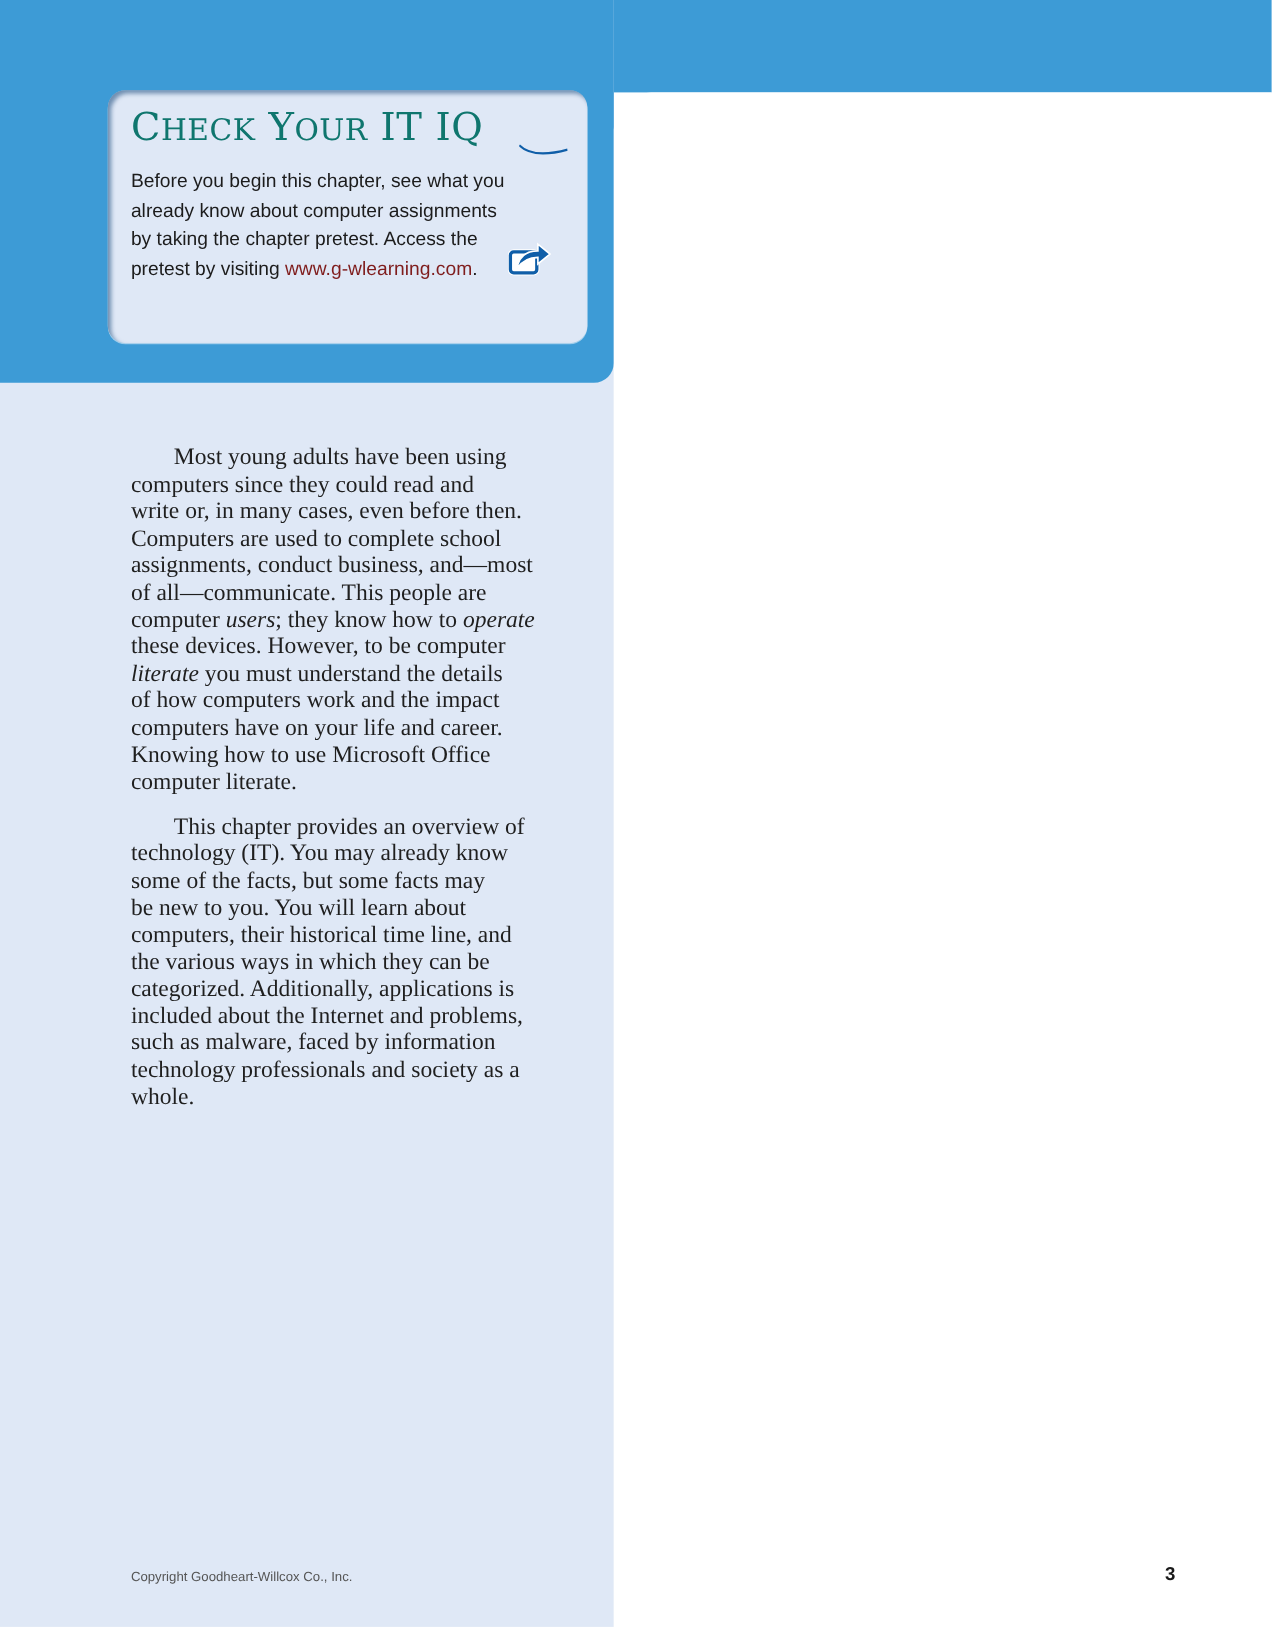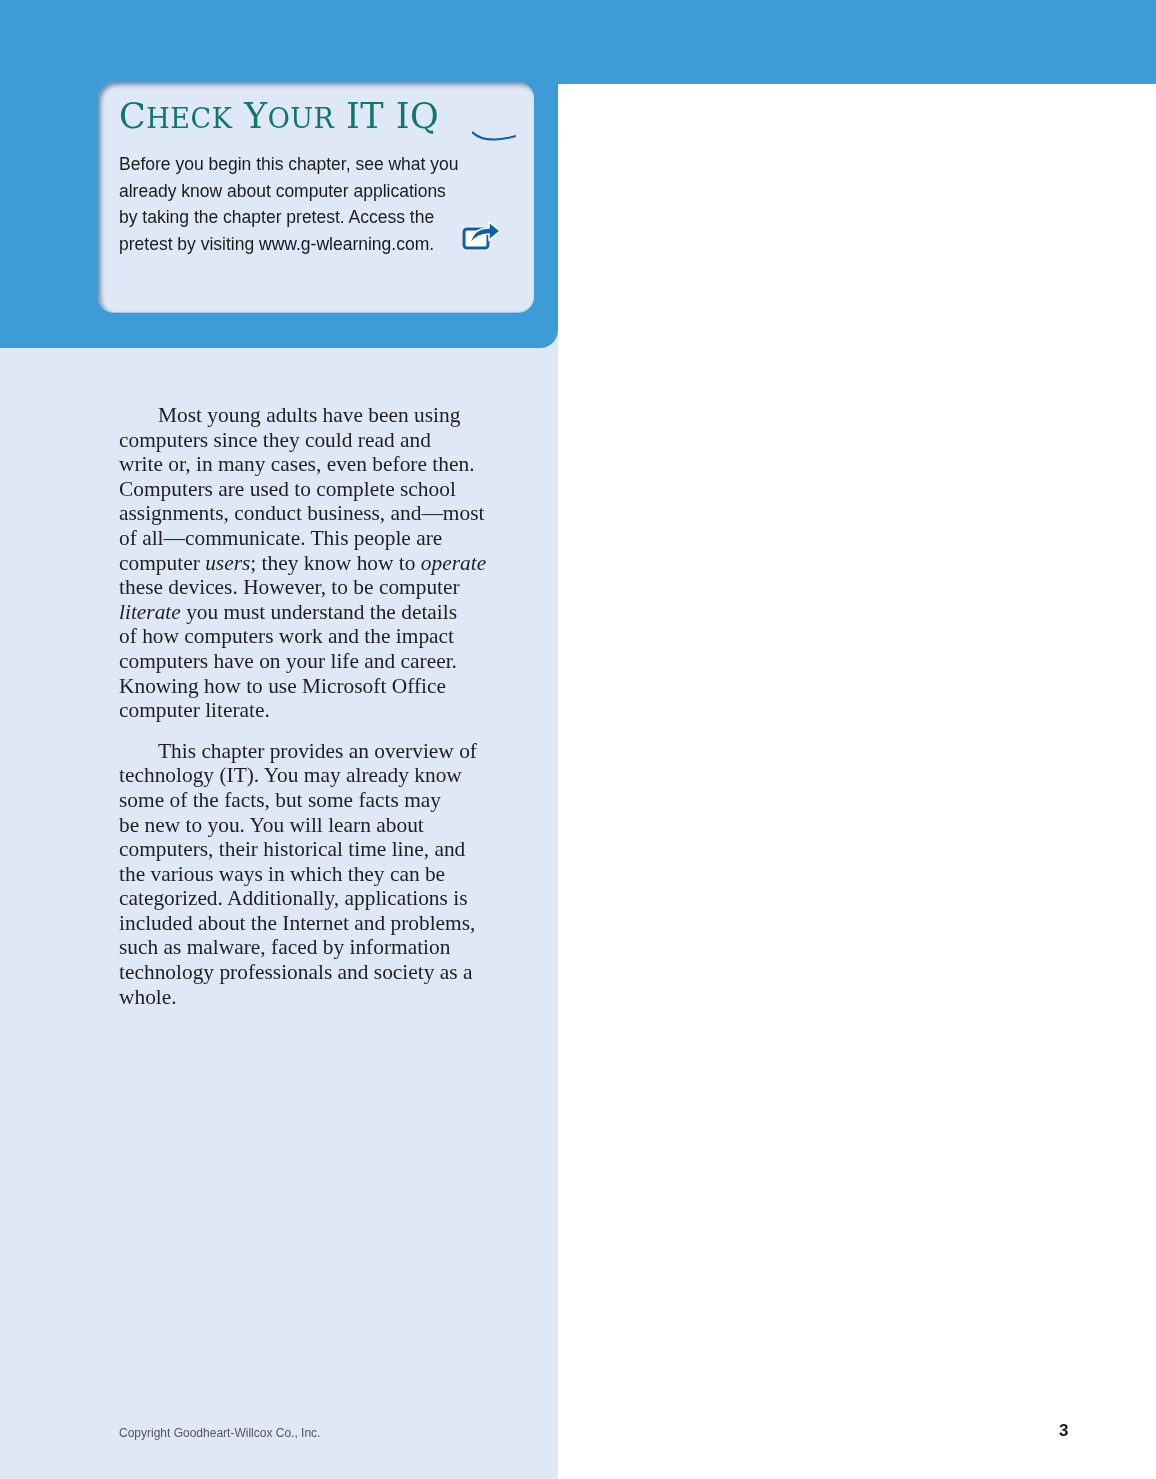--- a/index.html
+++ b/index.html
@@ -39,21 +39,21 @@
   .iq-title .sc { font-size: 27px; }
   .iq-swash {
     position: absolute; left: 374px; top: 46px; width: 44px; height: 14px;
   }
   .iq-text {
     position: absolute; left: 21px; top: 69px;
     font-family: "Liberation Sans", sans-serif; font-size: 17.5px; line-height: 26.5px;
     color: #1c1c1c;
   }
   .iq-text .line { display: block; white-space: nowrap; }
-  .iq-link { color: #0f172a; text-decoration: none; margin-top: 28px; }
+  .iq-link { color: #7f1d1d; text-decoration: none; margin-top: 28px; }
   .share-icon {
     position: absolute; left: 364px; top: 136px; width: 40px; height: 34px;
   }
   .body-text {
     position: absolute; left: 119px; top: 387px; width: 400px;
     font-family: "Liberation Serif", "DejaVu Serif", serif;
     font-size: 21.4px; line-height: 24.6px; color: #1f1f1f;
   }
   .para { margin: 16px 0 6px 0; }
   .para .line { display: block; white-space: nowrap; }
@@ -76,21 +76,21 @@
 <div class="header-block"></div>
 <div class="right-panel"></div>
 
 <div class="iq-box">
   <div class="iq-title"><span>C</span><span class="sc">HECK</span> <span>Y</span><span class="sc">OUR</span> <span>IT IQ</span></div>
   <svg class="iq-swash" viewBox="0 0 44 14">
     <path d="M0 4 C 8 12, 22 14, 44 8" stroke="#0f5ea8" stroke-width="2" fill="none"></path>
   </svg>
   <div class="iq-text">
     <span class="line">Before you begin this chapter, see what you</span>
-    <span class="line">already know about computer applications</span>
+    <span class="line">already know about computer assignments</span>
     <span class="line">by taking the chapter pretest. Access the</span>
     <span class="line"><span>pretest by visiting </span><a class="iq-link">www.g-wlearning.com</a><span>.</span></span>
   </div>
   <svg class="share-icon" viewBox="0 0 40 34">
     <rect x="2" y="11" width="24" height="19" rx="3" fill="#ffffff" stroke="#ffffff" stroke-width="5"></rect>
     <rect x="2" y="11" width="24" height="19" rx="3" fill="none" stroke="#0f5ea8" stroke-width="3"></rect>
     <path d="M8 26 C 10 14, 18 10, 27 10 L27 4 L38 13 L27 22 L27 16 C 19 16, 13 19, 8 26 Z" fill="#0f5ea8" stroke="#ffffff" stroke-width="1.5"></path>
   </svg>
 </div>
 

